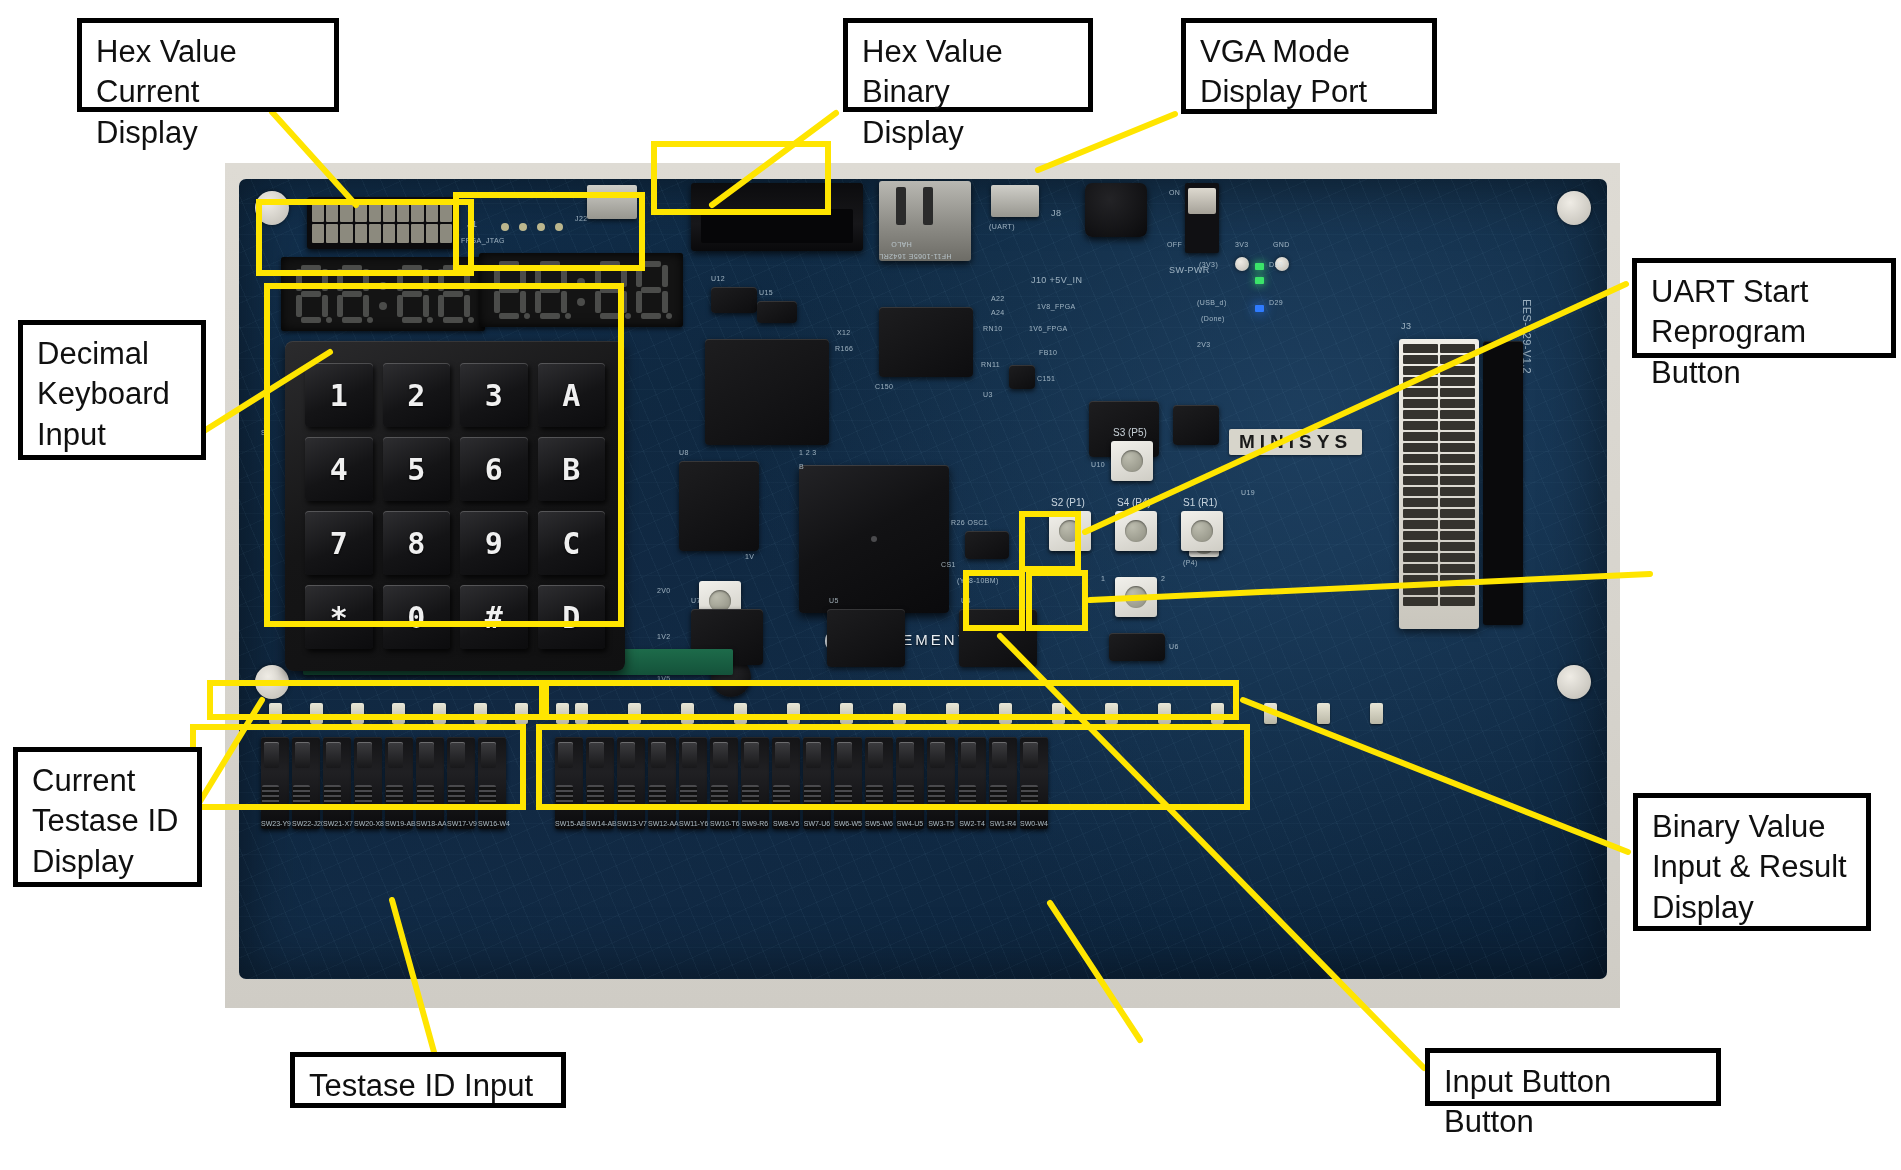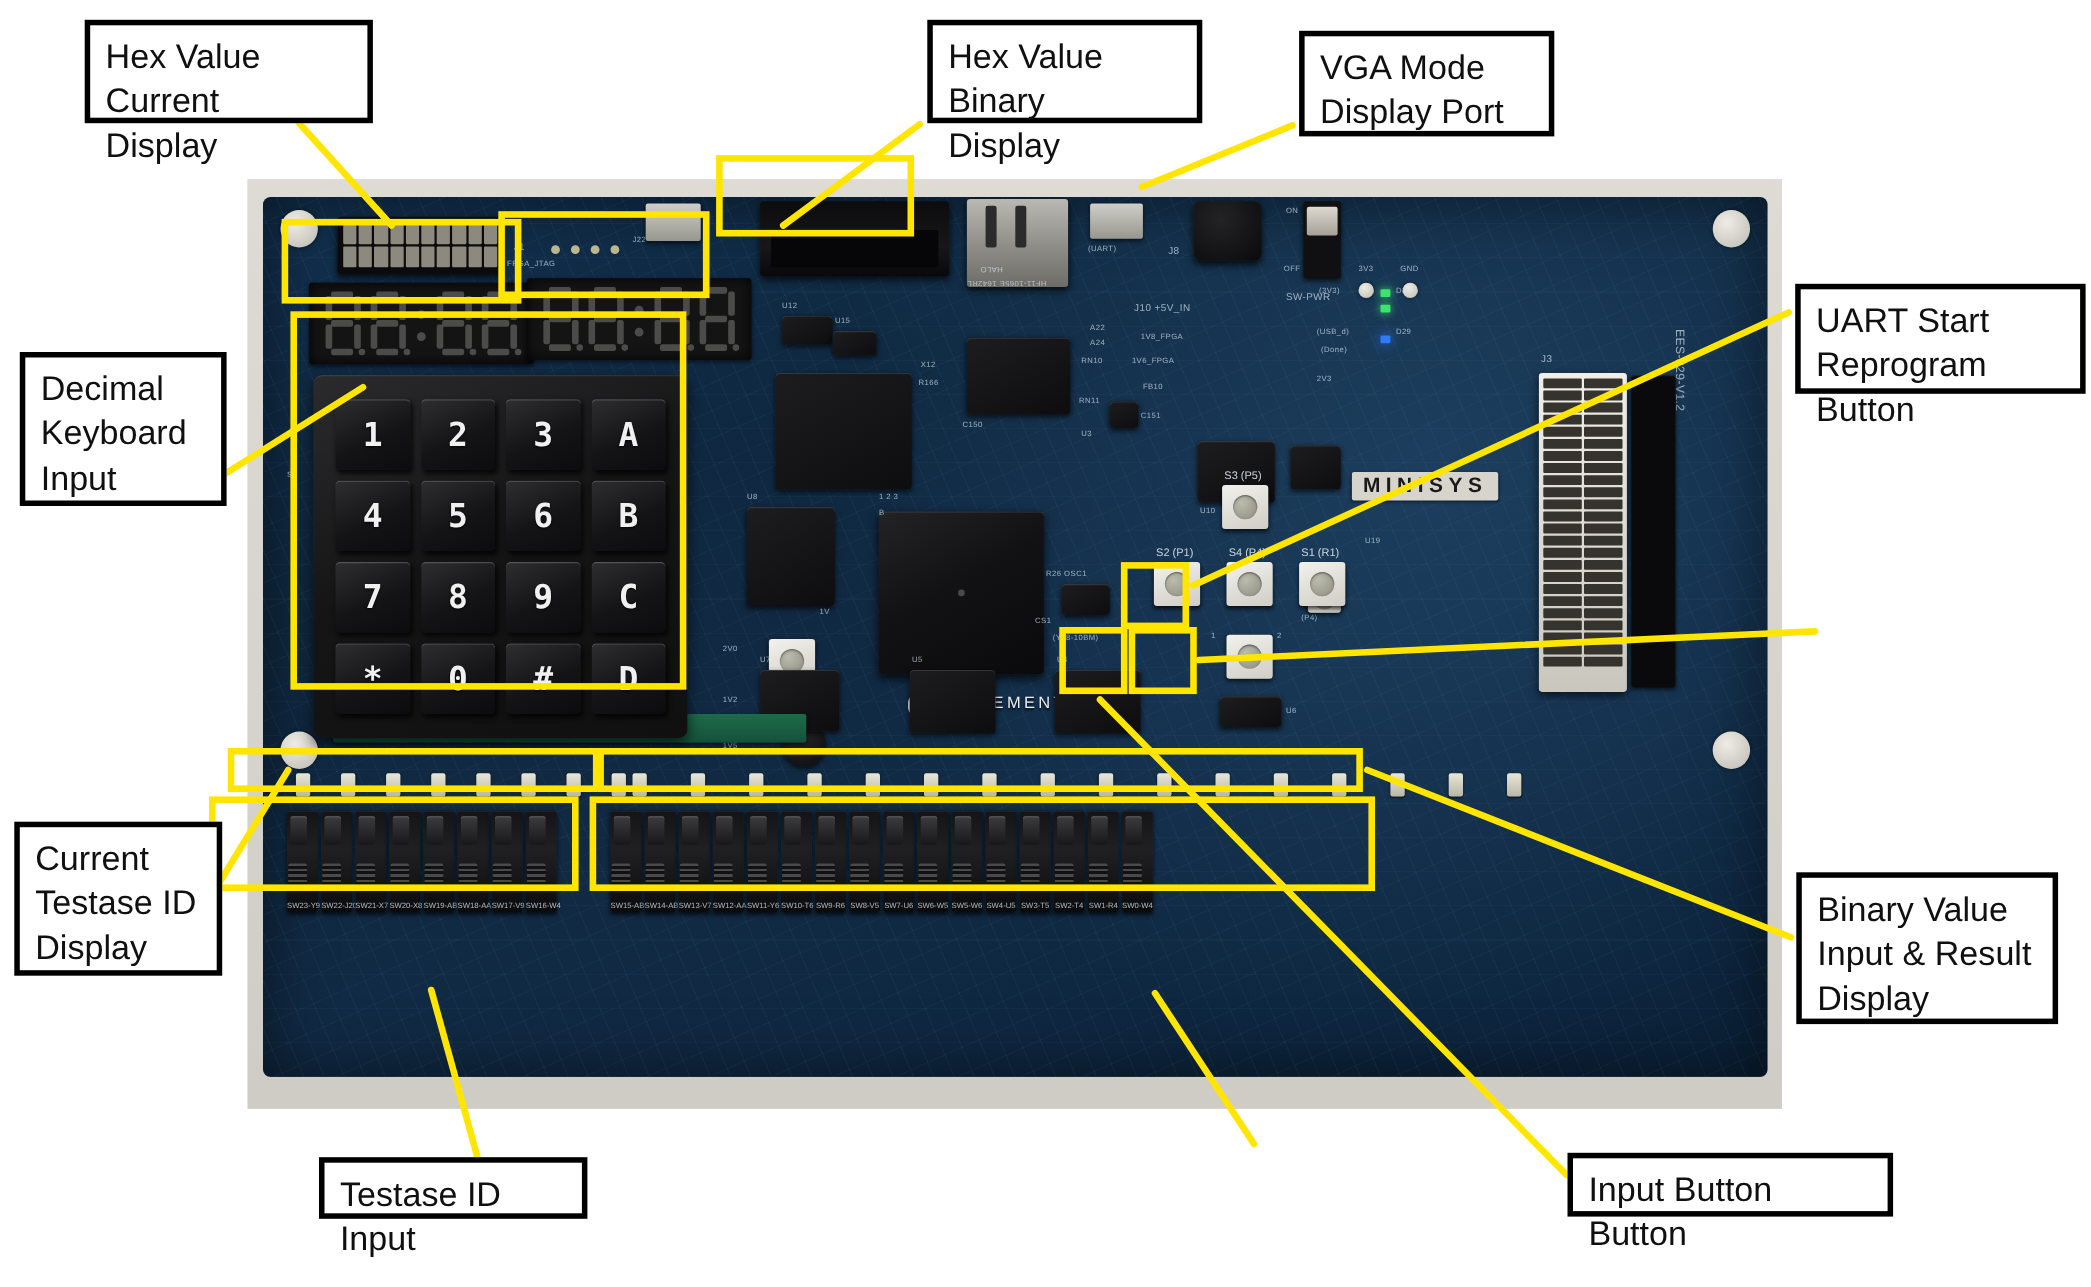--- a/index.html
+++ b/index.html
@@ -321,21 +321,21 @@
 
       <div class="rj45" style="left:640px;top:2px;width:92px;height:80px;">
         <i></i>
           <i></i>
       </div>
       <div class="silk sm" style="left:652px;top:62px;transform:rotate(180deg);">HALO</div>
       <div class="silk sm" style="left:640px;top:74px;transform:rotate(180deg);">HF11-1065E 1642RL</div>
 
       <div class="usb" style="left:752px;top:6px;width:48px;height:32px;"></div>
       <div class="silk sm" style="left:750px;top:44px;">(UART)</div>
-      <div class="silk" style="left:812px;top:44px;margin-left:11px;">J8</div>
+      <div class="silk" style="left:812px;top:29px;">J8</div>
 
       <div class="barrel" style="left:846px;top:4px;width:62px;height:54px;"></div>
       <div class="silk" style="left:792px;top:96px;">J10  +5V_IN</div>
 
       <div class="pwrsw" style="left:946px;top:4px;width:34px;height:70px;">
         <i></i>
       </div>
       <div class="silk sm" style="left:930px;top:10px;">ON</div>
       <div class="silk sm" style="left:928px;top:62px;">OFF</div>
       <div class="silk" style="left:930px;top:86px;">SW-PWR</div>
@@ -752,37 +752,37 @@
       <line x1="1424" y1="1068" x2="1000" y2="636"></line>
     </g>
   </svg>
 
   <div class="callout" style="left:77px;top:18px;width:262px;height:94px;">Hex Value Current
 Display</div>
 
   <div class="callout" style="left:843px;top:18px;width:250px;height:94px;">Hex Value Binary
 Display</div>
 
-  <div class="callout" style="left:1181px;top:28px;width:232px;height:96px;">VGA Mode
+  <div class="callout" style="left:1181px;top:18px;width:256px;height:96px;">VGA Mode
 Display Port</div>
 
   <div class="callout" style="left:1632px;top:258px;width:264px;height:100px;">UART Start
 Reprogram Button</div>
 
 
   <div class="callout" style="left:1633px;top:793px;width:238px;height:138px;">Binary Value
 Input &amp; Result
 Display</div>
 
   <div class="callout" style="left:18px;top:320px;width:188px;height:140px;">Decimal
 Keyboard
 Input</div>
 
   <div class="callout" style="left:13px;top:747px;width:189px;height:140px;">Current
 Testase ID
 Display</div>
 
-  <div class="callout" style="left:290px;top:1052px;width:244px;height:56px;">Testase ID Input</div>
+  <div class="callout" style="left:290px;top:1052px;width:276px;height:56px;">Testase ID Input</div>
 
 
   <div class="callout" style="left:1425px;top:1048px;width:296px;height:58px;">Input Button Button</div>
 
 </div>
 
 </body></html>

